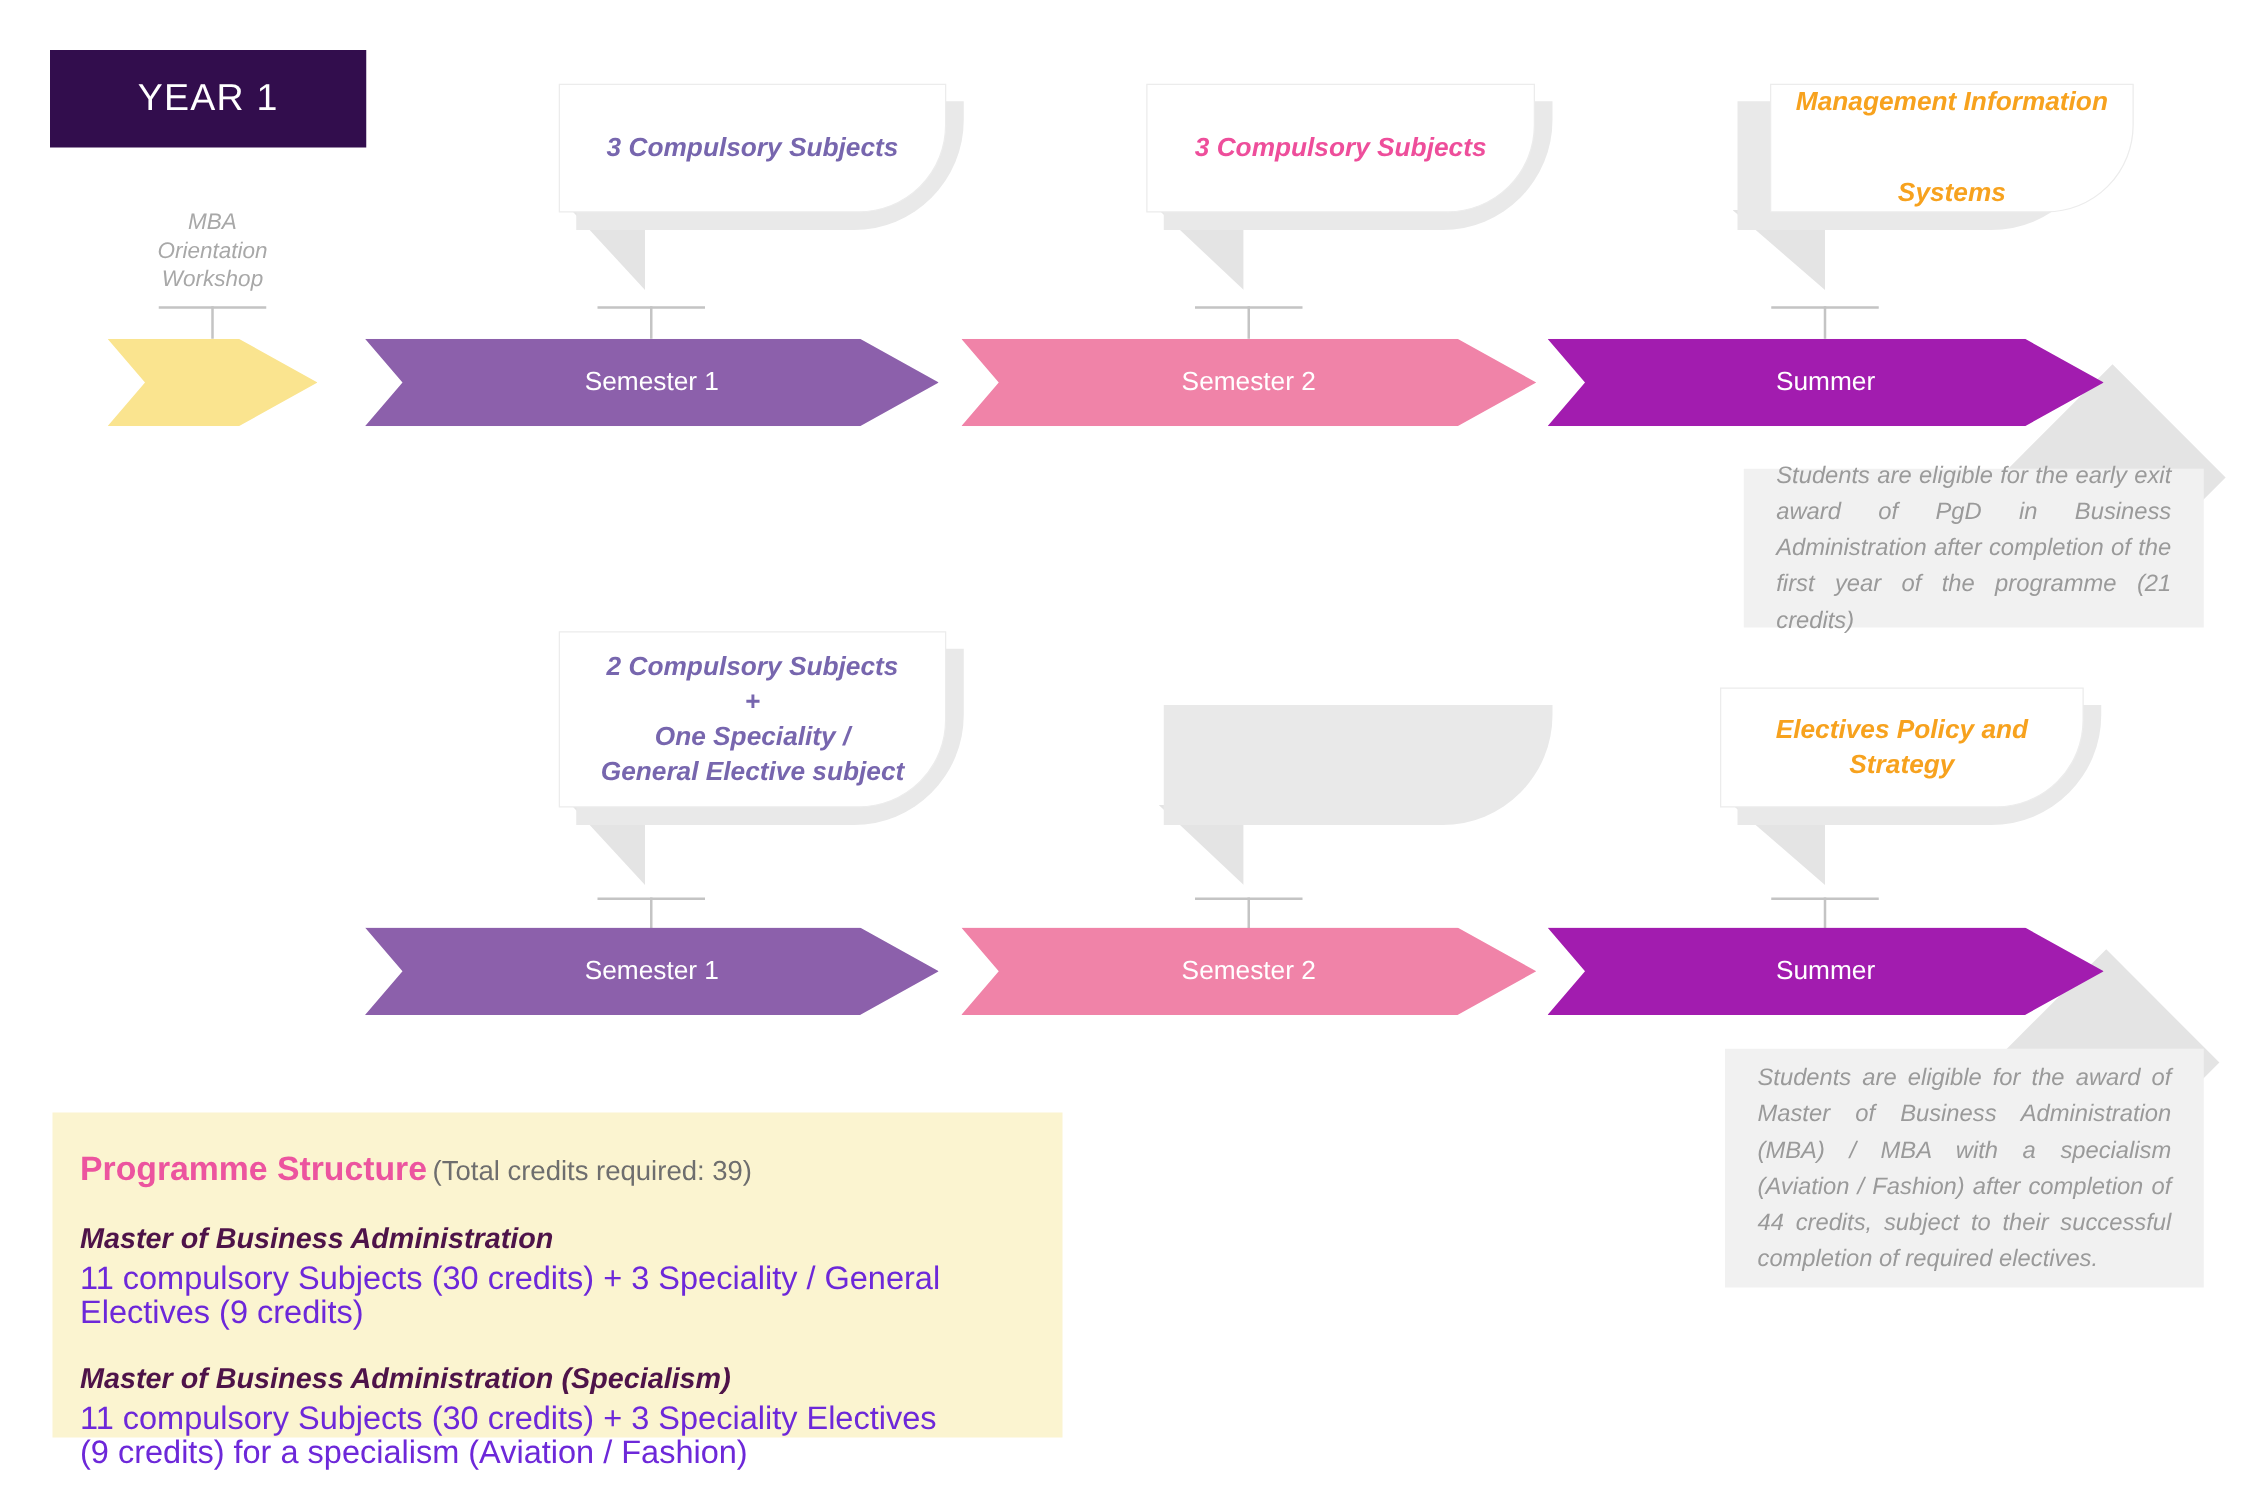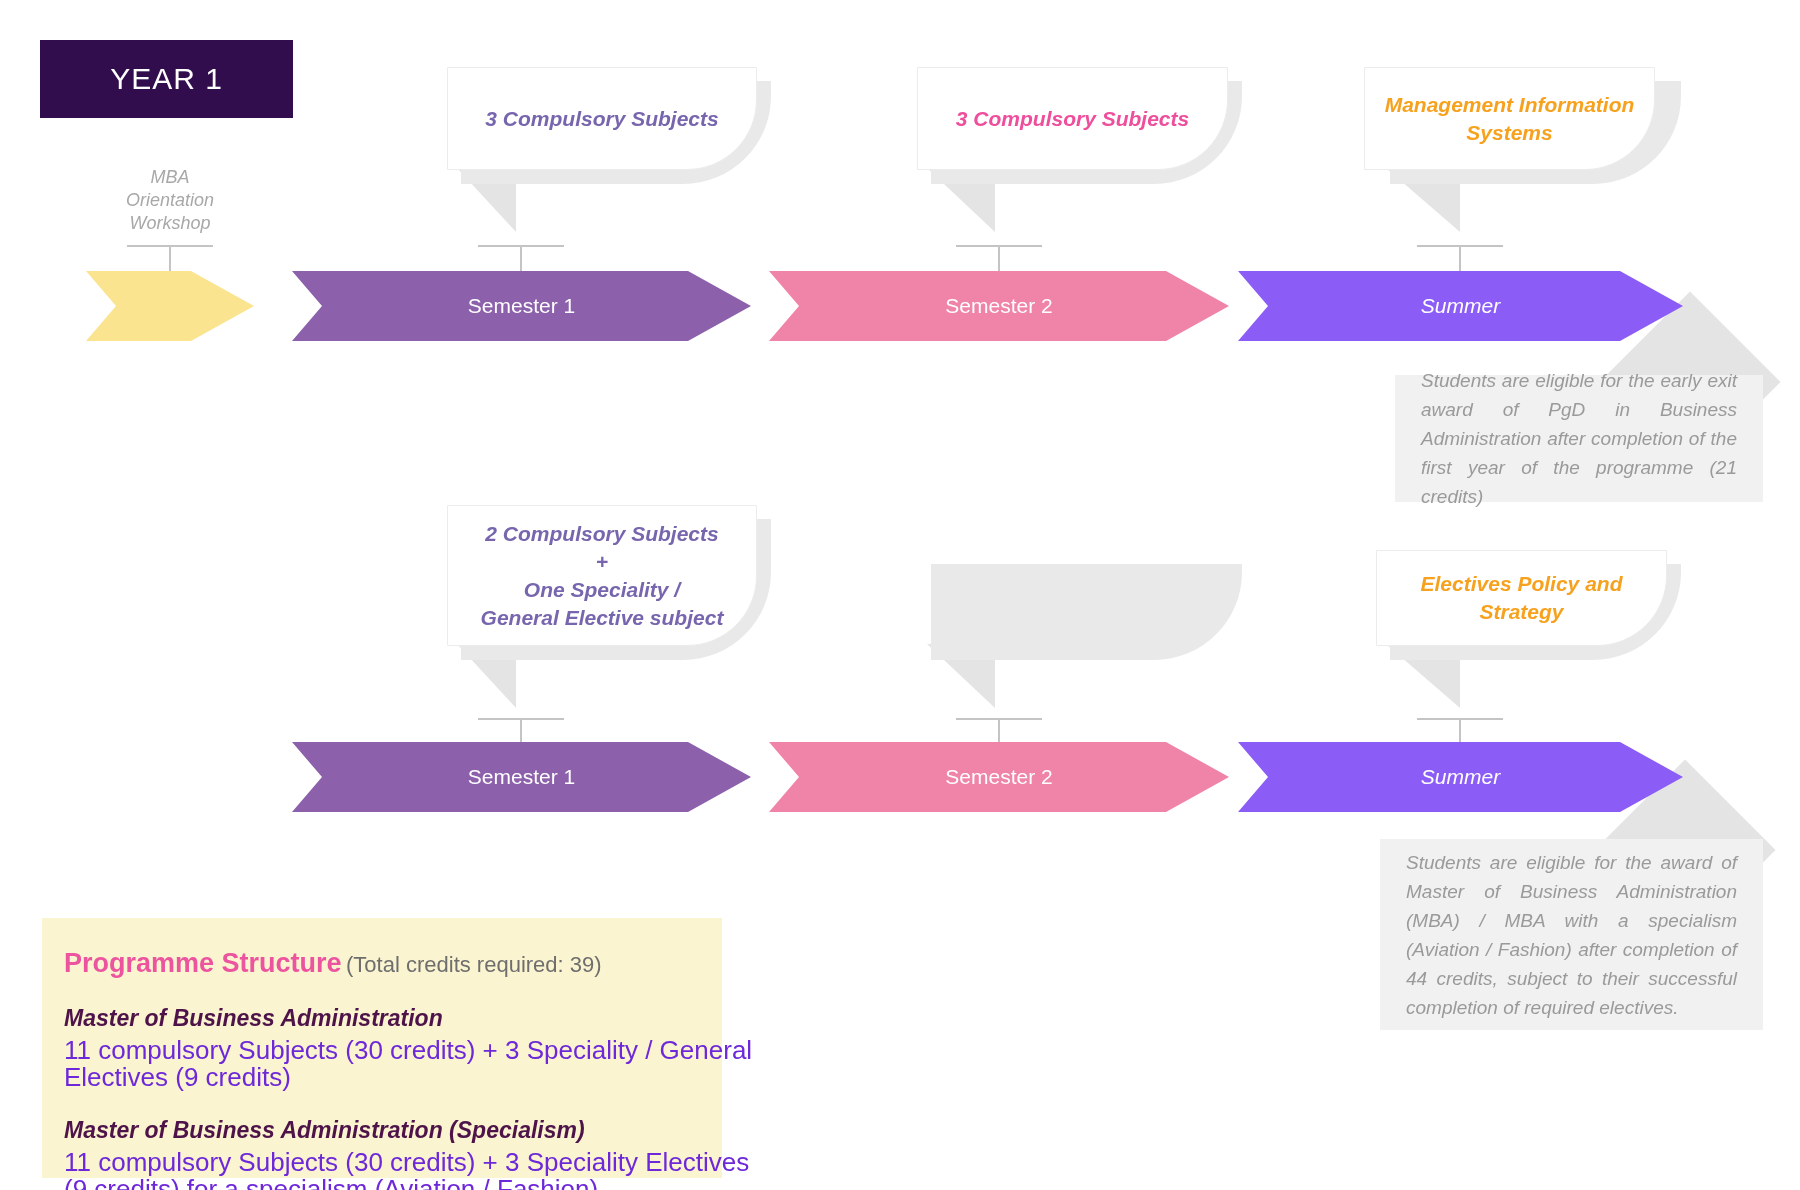--- a/index.html
+++ b/index.html
@@ -9,21 +9,21 @@
   .year-hdr{position:absolute;left:0;width:253px;height:78px;background:#320D4D;color:#ffffff;
             font-weight:normal;font-size:30px;letter-spacing:1px;display:flex;align-items:center;
             justify-content:center;z-index:4;margin-left:40px;}
 
   .chev{position:absolute;height:70px;display:flex;align-items:center;justify-content:center;
         color:#ffffff;font-size:21px;z-index:3;
         clip-path:polygon(0 0, calc(100% - 63px) 0, 100% 50%, calc(100% - 63px) 100%, 0 100%, 30px 50%);}
   .chev-yellow{background:#FAE48F;}
   .chev-purple{background:#8C60AB;}
   .chev-pink{background:#F083A8;}
-  .chev-orange{background:#8b5cf6;font-style:italic;}
+  .chev-orange{background:#a21caf;}
 
   .callout{position:absolute;background:#ffffff;border:1px solid #ECECEC;
            border-bottom-right-radius:70px;display:flex;flex-direction:column;align-items:center;
            justify-content:center;font-style:italic;font-weight:bold;font-size:21px;
            text-align:center;line-height:28px;z-index:3;box-sizing:border-box;}
   .callout-shadow{position:absolute;background:#E9E9E9;border-bottom-right-radius:88px;z-index:2;}
   .tail{position:absolute;background:#E4E4E4;clip-path:polygon(0 0, 100% 0, 100% 100%);z-index:1;}
 
   .tick{position:absolute;height:2px;background:#C4C4C4;z-index:1;}
   .stem{position:absolute;width:2px;background:#C4C4C4;z-index:1;}
@@ -34,21 +34,21 @@
 
   .mba-note{position:absolute;color:#A8A8A8;font-style:italic;font-size:18px;line-height:23px;
             text-align:center;z-index:2;}
 
   .note{position:absolute;background:#F1F1F1;color:#9A9A9A;font-style:italic;font-size:19px;
         line-height:29px;display:flex;align-items:center;padding:0 26px;box-sizing:border-box;z-index:2;}
   .note .jt{text-align:justify;width:100%;}
 
   .diamond{position:absolute;width:128px;height:128px;background:#E4E4E4;transform:rotate(45deg);z-index:1;}
 
-  .prog{position:absolute;left:42px;top:918px;width:680px;height:260px;background:#FBF4D0;
+  .prog{position:absolute;left:42px;top:890px;width:808px;height:260px;background:#FBF4D0;
         box-sizing:border-box;padding:30px 24px 0 22px;z-index:2;}
   .prog-title{color:#EC549F;font-size:27px;font-weight:bold;}
   .prog-sub{color:#6E6E6E;font-size:22px;}
   .prog-h{color:#4E1349;font-weight:bold;font-style:italic;font-size:23px;margin-top:26px;}
   .prog-b{color:#6d28d9;font-size:26px;line-height:27px;margin-top:5px;width:700px;}
 </style>
 </head>
 <body>
 
 <div id="canvas">
@@ -64,21 +64,21 @@
   <div class="tail" style="left:457px;top:168px;width:59px;height:64px;"></div>
   <div class="tail" style="left:927px;top:168px;width:68px;height:64px;"></div>
   <div class="tail" style="left:1386px;top:168px;width:74px;height:64px;"></div>
 
   <div class="callout c-purple" style="left:447px;top:67px;width:310px;height:103px;">
     <div>3 Compulsory Subjects</div>
   </div>
   <div class="callout c-pink" style="left:917px;top:67px;width:311px;height:103px;">
     <div>3 Compulsory Subjects</div>
   </div>
-  <div class="callout c-orange" style="left:1364px;top:67px;width:291px;height:103px;">
+  <div class="callout c-orange" style="left:1416px;top:67px;width:291px;height:103px;justify-content:space-between;">
     <div>Management Information</div>
     <div>Systems</div>
   </div>
 
   <div class="mba-note" style="left:70px;top:166px;width:200px;">
     <div>MBA</div>
     <div>Orientation</div>
     <div>Workshop</div>
   </div>
 

